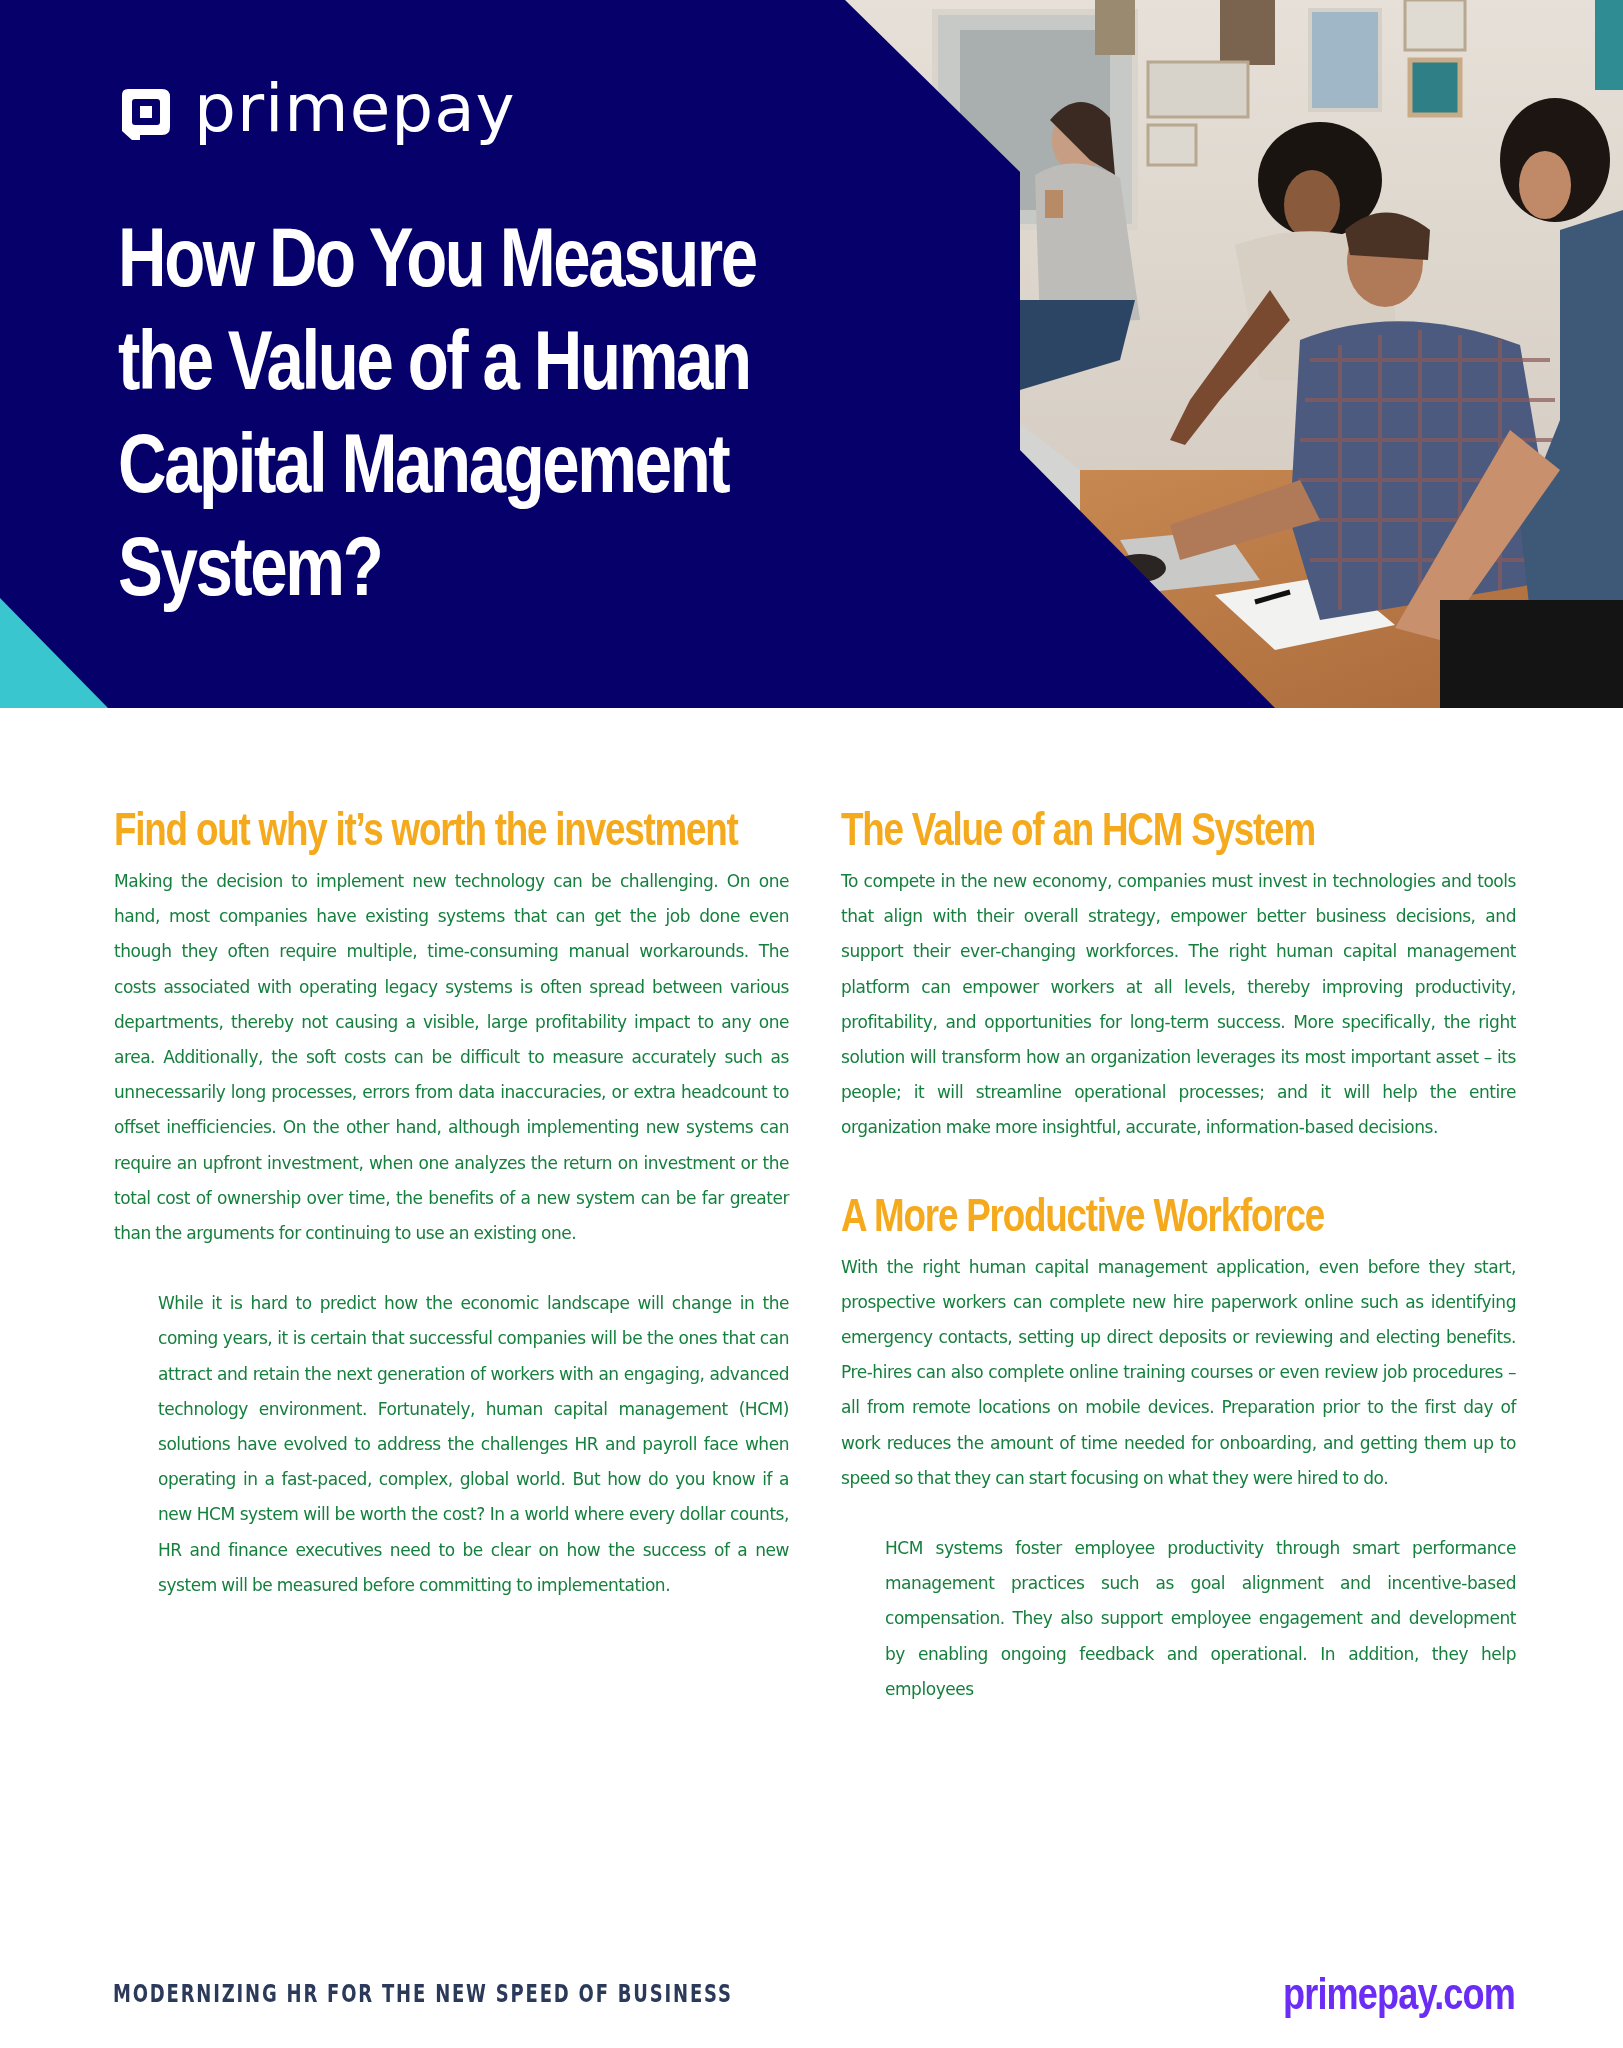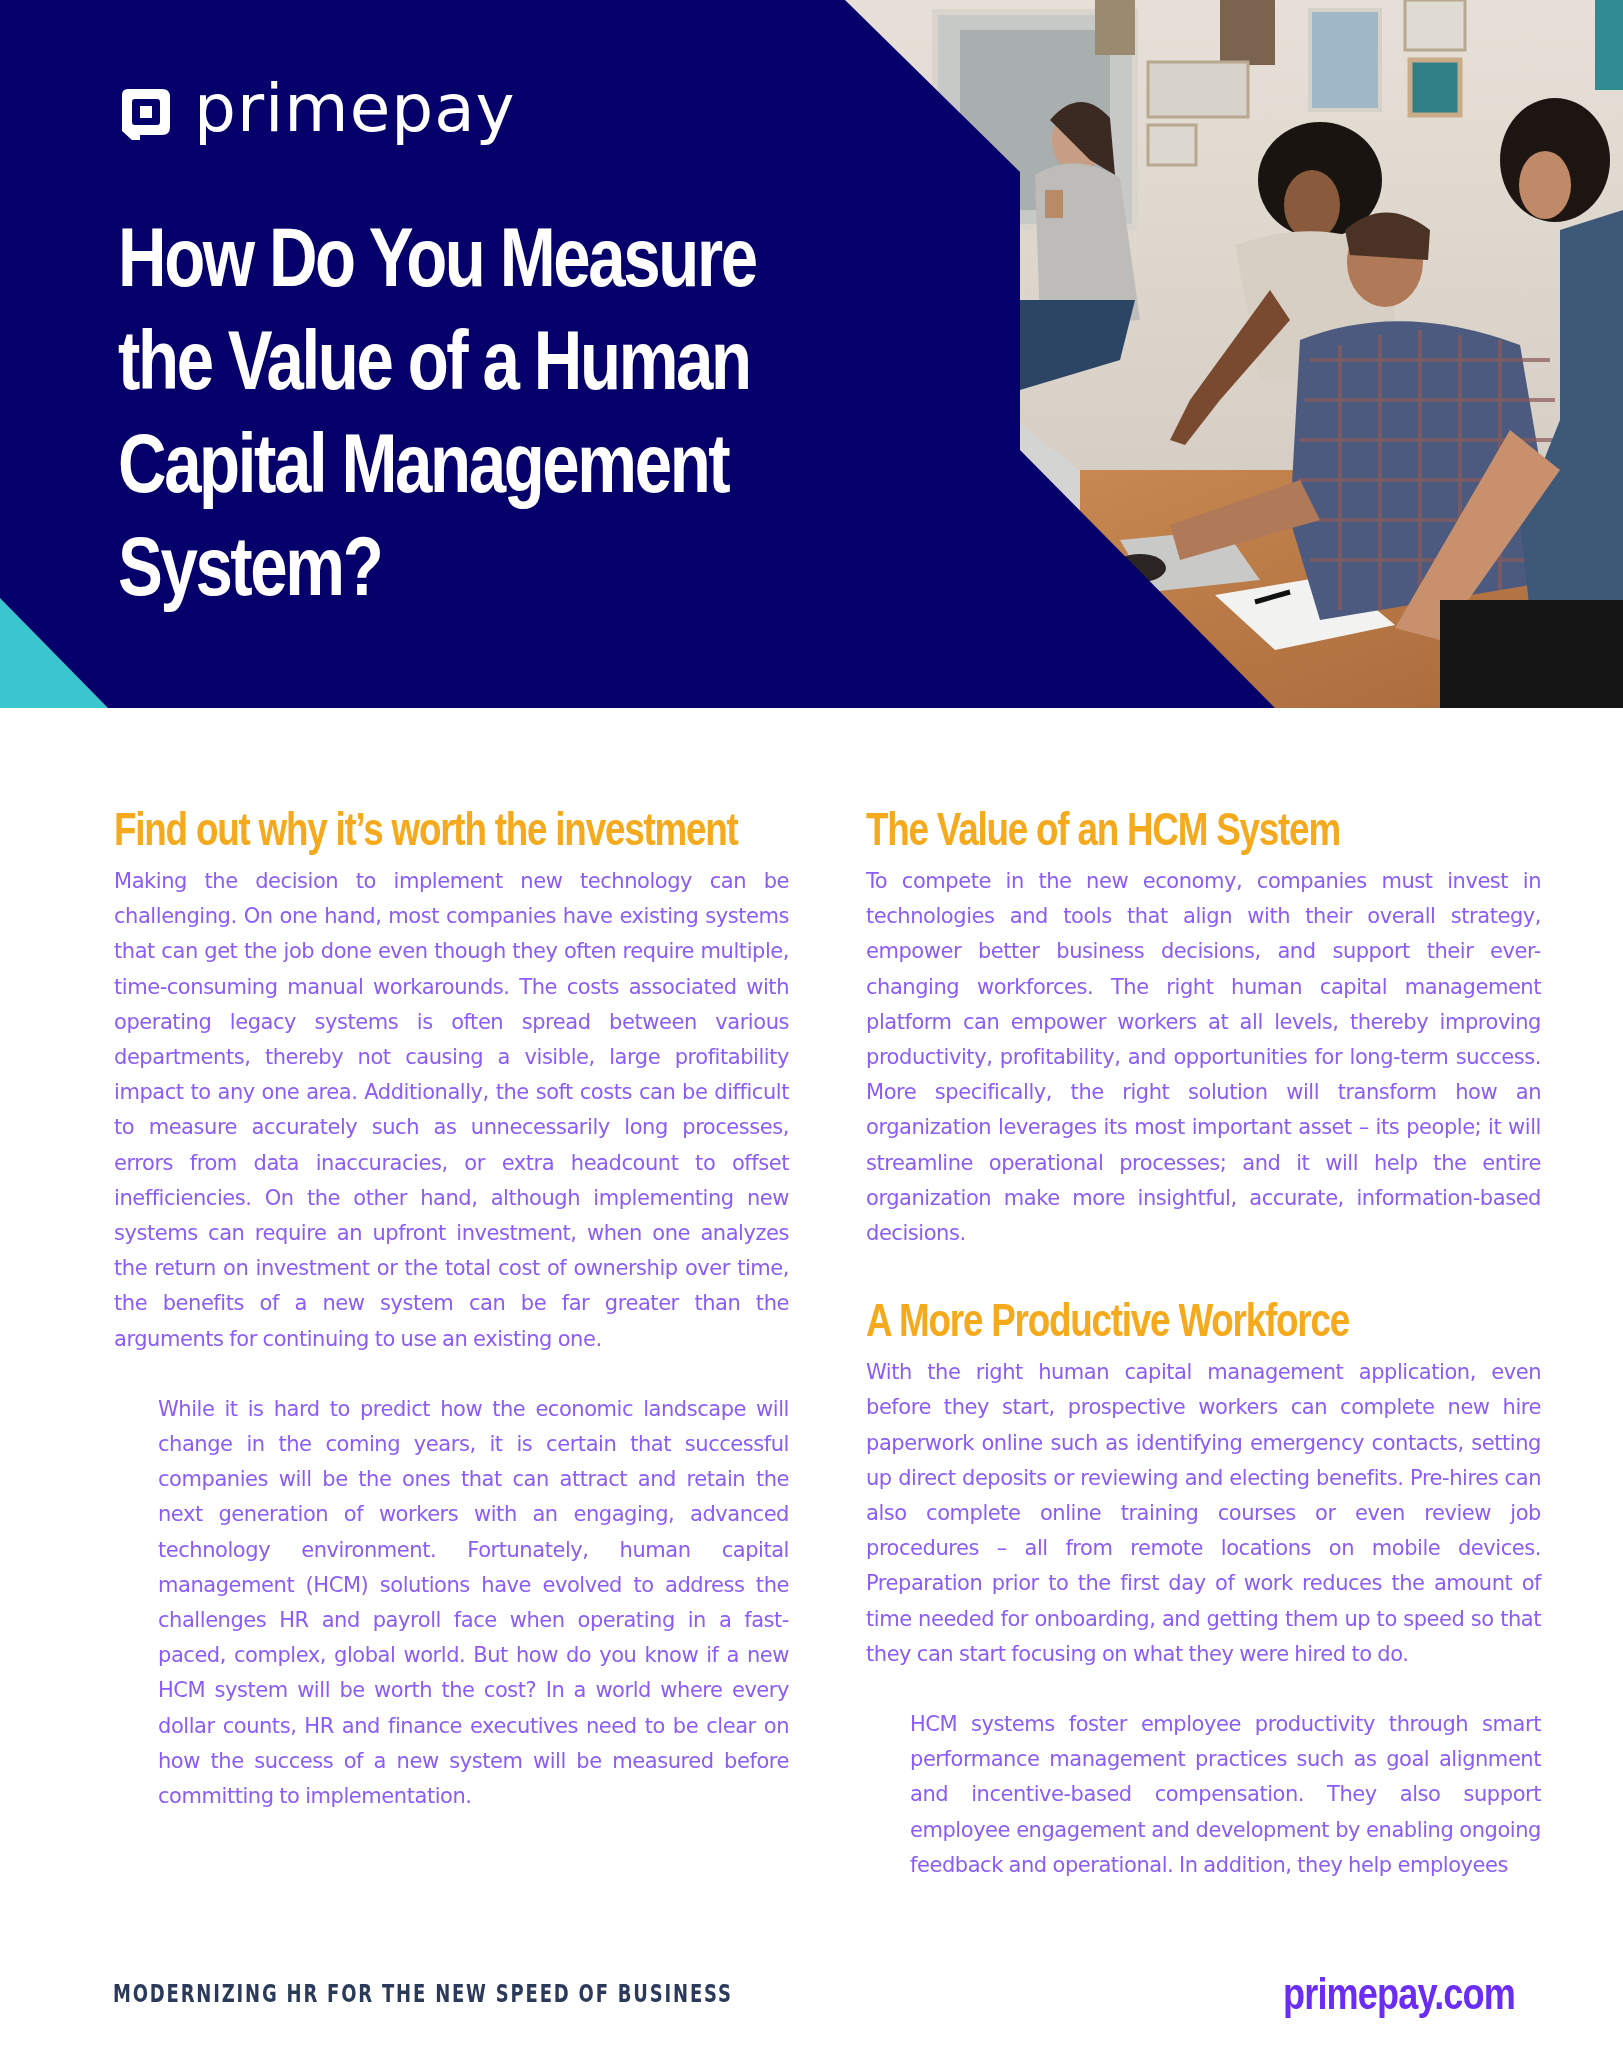--- a/index.html
+++ b/index.html
@@ -20,29 +20,29 @@
     position: absolute; left: 118px; top: 206px; width: 760px;
     color: #ffffff; font-family: "Liberation Sans", sans-serif; font-weight: 700;
     font-size: 84px; line-height: 103px; letter-spacing: -3px;
     transform: scaleX(0.80); transform-origin: left top;
     width: 950px;
   }
 
   
   .col { position: absolute; top: 800px; width: 675px; }
   .col-left { left: 114px; }
-  .col-right { left: 866px; }
+  .col-right { left: 841px; }
 
   .section-heading {
     color: #f5a91c; font-family: "Liberation Sans", sans-serif; font-weight: 700;
     font-size: 46px; line-height: 58px; letter-spacing: -1.5px; white-space: nowrap;
     transform: scaleX(0.80); transform-origin: left top; margin-bottom: 6px;
   }
   .para {
-    color: #8b5cf6; font-family: "DejaVu Sans", sans-serif; font-size: 21px;
+    color: #15803d; font-family: "DejaVu Sans", sans-serif; font-size: 17px;
     line-height: 35.2px; text-align: justify; letter-spacing: -0.45px; word-spacing: -0.5px;
   }
   .gap-para { margin-top: 35px; margin-left: 44px; }
   .gap-section { margin-top: 40px; }
 
   
   .footer-tagline {
     position: absolute; left: 113px; top: 1979px;
     color: #2b3a5a; font-family: "DejaVu Sans", sans-serif; font-weight: 700;
     font-size: 25px; letter-spacing: 2.5px; line-height: 30px;

